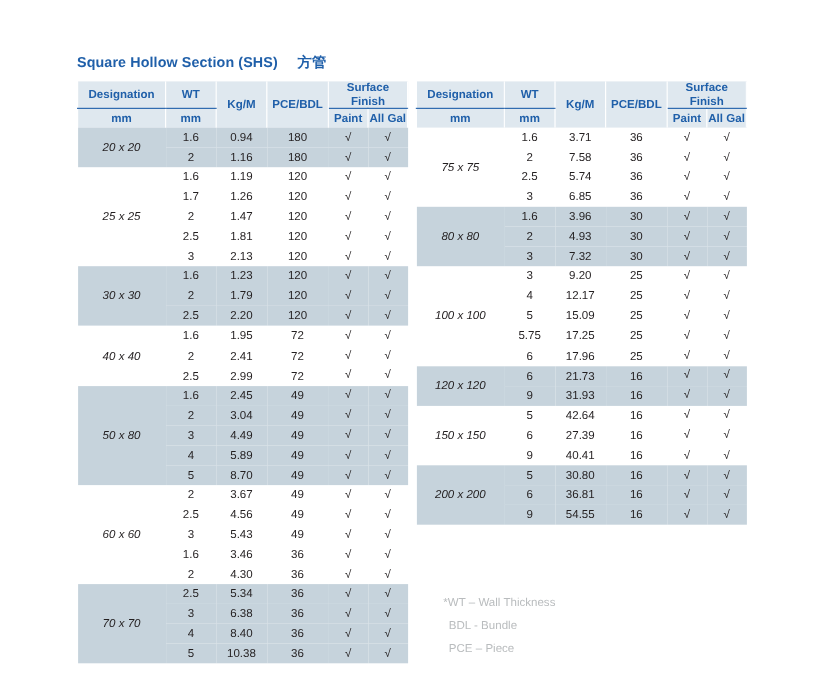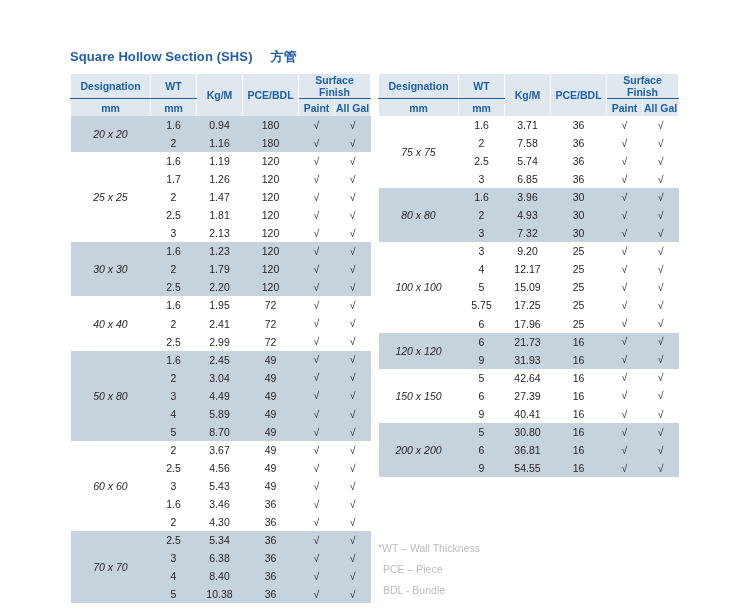--- a/index.html
+++ b/index.html
@@ -103,21 +103,21 @@
   col.c-desig { width: 80px; }
   col.c-wt    { width: 46px; }
   col.c-kgm   { width: 46px; }
   col.c-pce   { width: 56px; }
   col.c-paint { width: 36px; }
   col.c-gal   { width: 36px; }
 
   
   .footnotes {
     position: absolute;
-    left: 378px;
+    left: 403px;
     top: 538px;
     font-size: 10.5px;
     color: #b9bcbe;
     line-height: 21px;
     font-family: "Liberation Sans", "DejaVu Sans", sans-serif;
   }
   .footnotes div { white-space: nowrap; }
   .footnotes div.indent { padding-left: 5px; }
 </style>
 </head>
@@ -524,15 +524,15 @@
           <td>16</td>
           <td class="check">√</td>
           <td class="check">√</td>
         </tr>
       </tbody>
   </table>
 </div>
 
 <div class="footnotes">
   <div>*WT – Wall Thickness</div>
+  <div class="indent">BDL - Bundle</div>
   <div class="indent">PCE – Piece</div>
-  <div class="indent">BDL - Bundle</div>
 </div>
 
 </body></html>

